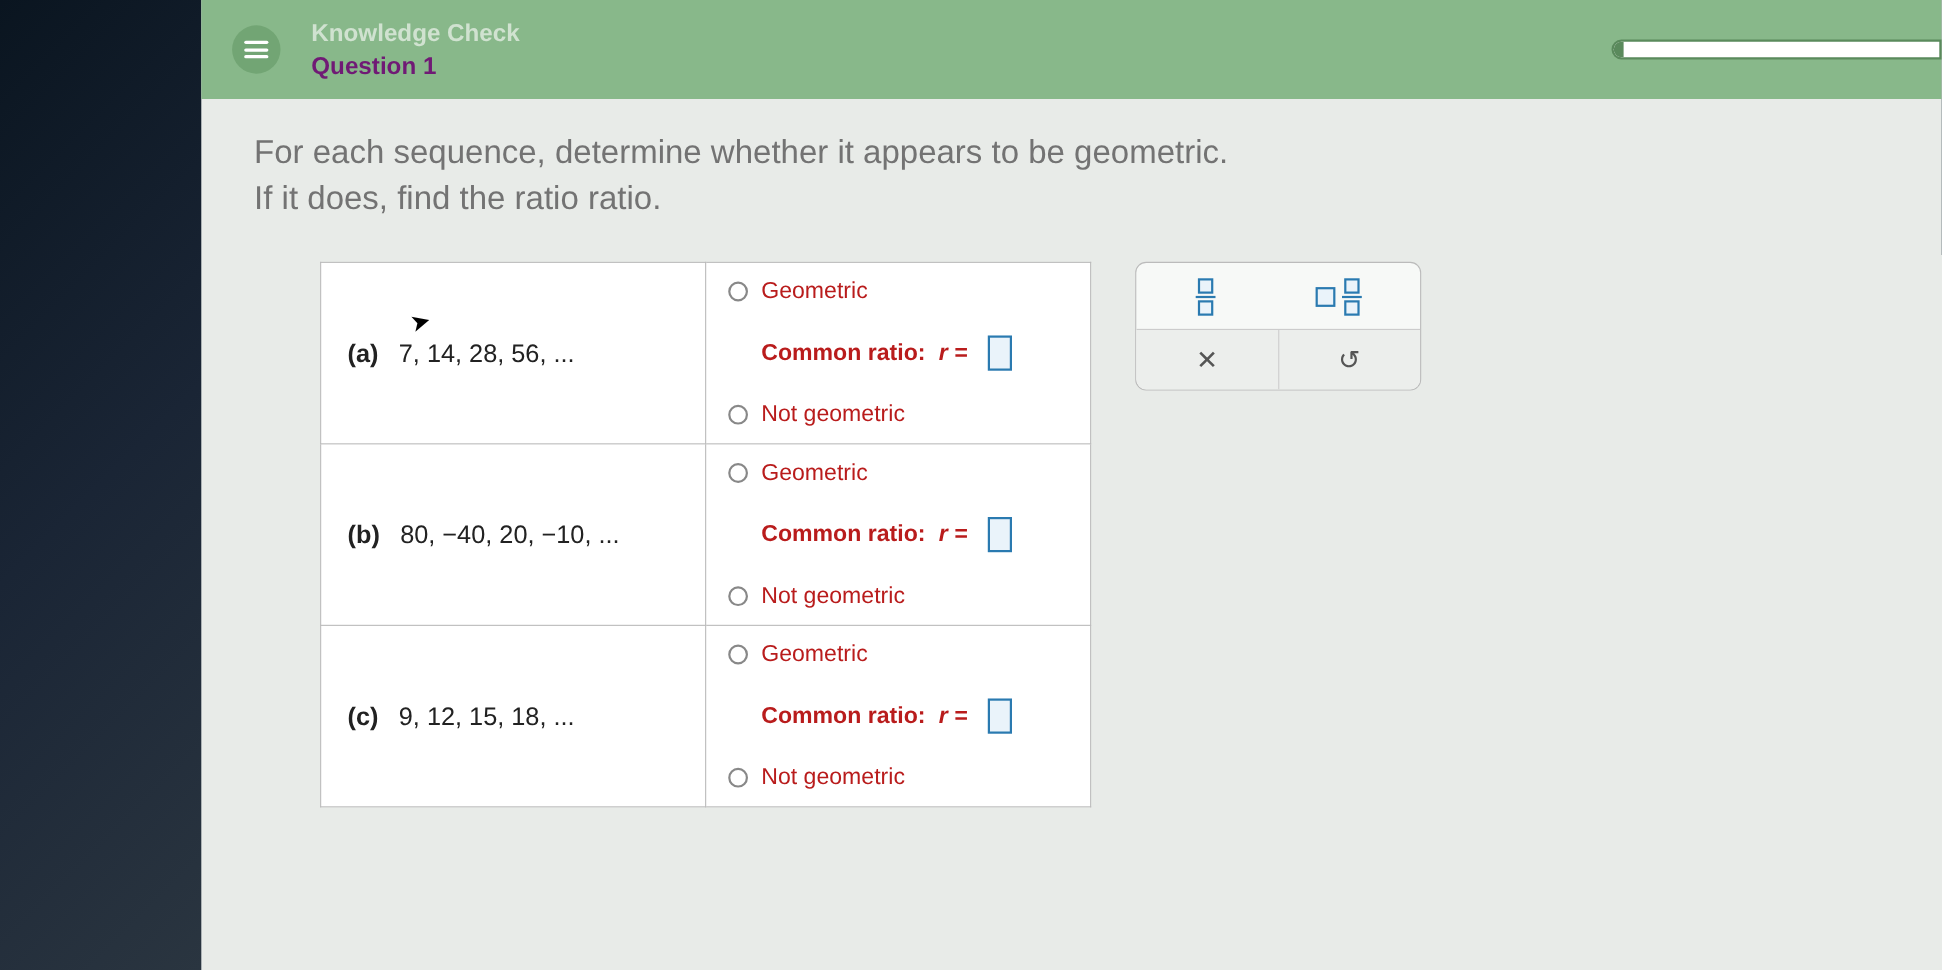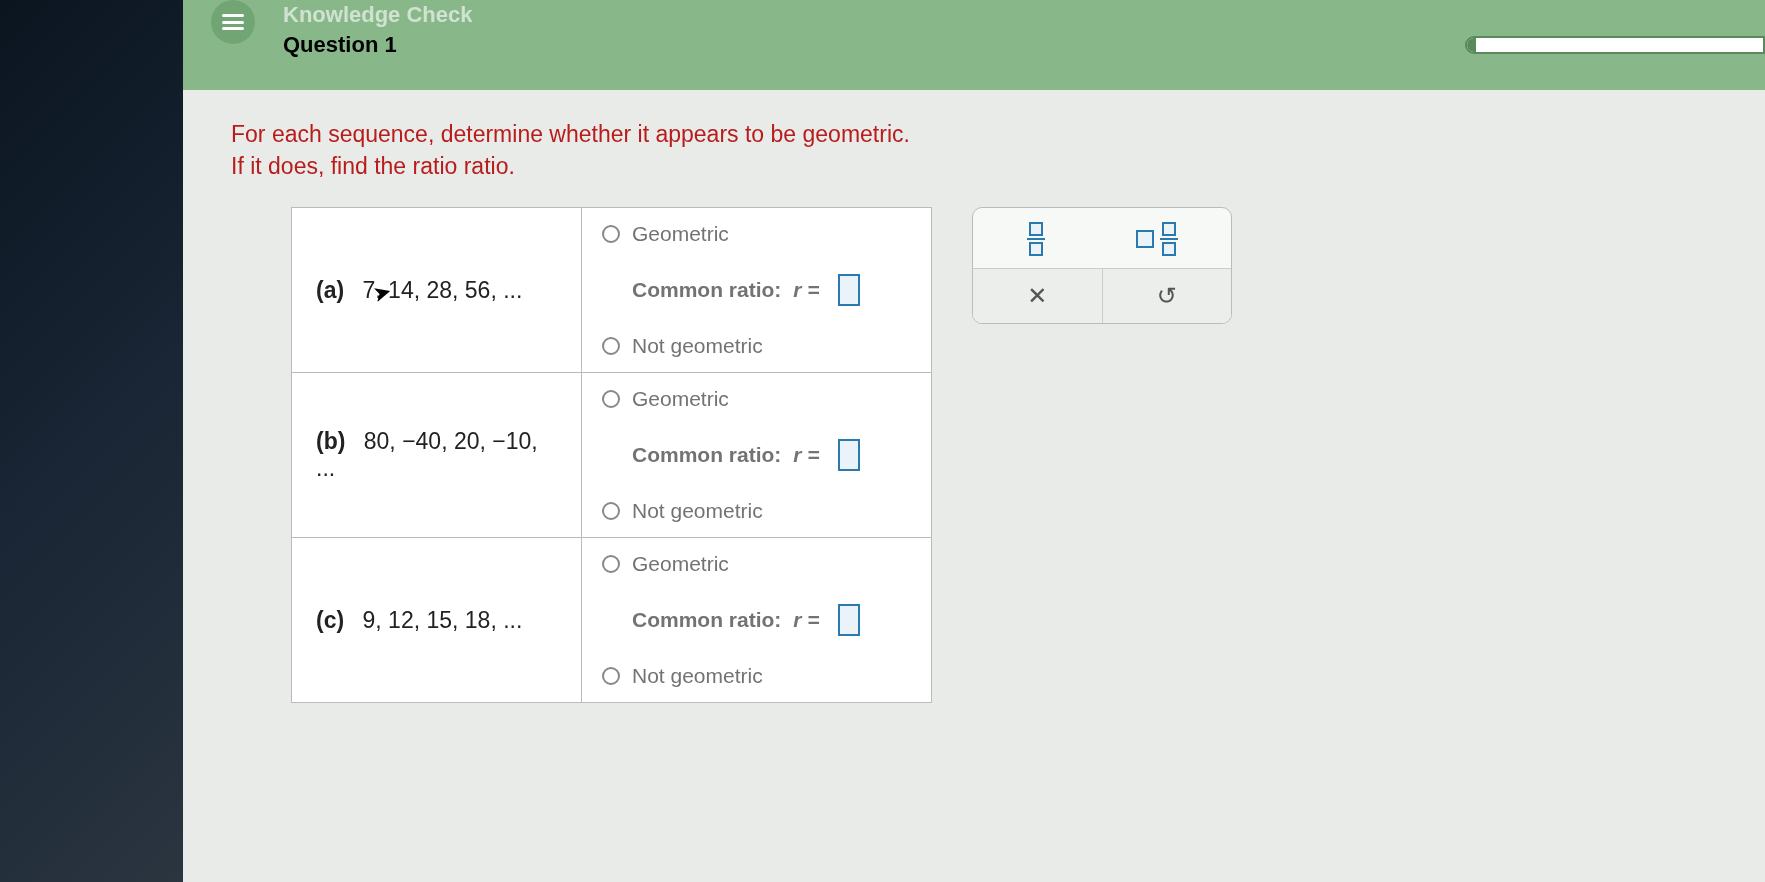--- a/index.html
+++ b/index.html
@@ -17,89 +17,89 @@
   }
   .app-frame {
     position: absolute;
     left: 183px; top: 0; right: 0; height: 100%;
     background: #e8ebe8;
   }
   .top-bar {
     height: 90px;
     background: #88b88a;
     display: flex;
-    align-items: flex-start;
+    align-items: center;
     padding: 0 28px;
     gap: 28px;
     position: relative;
   }
   .menu-btn {
     width: 44px; height: 44px;
     border-radius: 50%;
     background: #72a574;
     display: flex; align-items: center; justify-content: center;
     cursor: pointer;
   }
   .menu-lines { width: 22px; height: 16px; display: flex; flex-direction: column; justify-content: space-between; }
   .menu-lines span { display: block; height: 3px; background: #fff; border-radius: 2px; }
   .header-text { color: #d0e2d0; font-size: 22px; line-height: 1.35; font-weight: 600; }
-  .header-text .q { color: #000000; }
+  .header-text .q { color: #701a75; }
   .progress-wrap {
     position: absolute; right: 0; top: 50%; transform: translateY(-50%);
     width: 300px; height: 18px;
     background: #fff;
     border: 2px solid #5a8a5c;
     border-radius: 10px 0 0 10px;
     overflow: hidden;
   }
   .progress-fill {
     width: 3%; height: 100%;
     background: #5a8a5c;
   }
   .content {
     padding: 28px 48px 40px 48px;
     color: #333;
   }
   .prompt {
-    font-size: 23px;
+    font-size: 30px;
     line-height: 1.4;
-    color: #b91c1c;
-    margin-bottom: 25px;
+    color: #737373;
+    margin-bottom: 36px;
   }
   .work-row {
     display: flex;
     gap: 40px;
     align-items: flex-start;
     margin-left: 60px;
   }
   .seq-table {
     border: 1px solid #bbb;
     border-collapse: collapse;
     background: #fff;
   }
   .seq-table td {
     border: 1px solid #bbb;
     vertical-align: middle;
   }
   .seq-cell {
-    width: 290px;
+    width: 350px;
     padding: 0 24px;
     font-size: 23px;
     color: #222;
   }
   .seq-cell .lbl { font-weight: 700; margin-right: 12px; }
   .ans-cell {
     width: 350px;
     padding: 0;
   }
   .ans-row {
     display: flex; align-items: center;
     padding: 14px 20px;
     font-size: 21px;
-    color: #737373;
+    color: #b91c1c;
     gap: 12px;
   }
   .ans-row.ratio { padding-left: 50px; font-weight: bold; }
   .radio {
     width: 18px; height: 18px; border: 2px solid #888; border-radius: 50%;
     display: inline-block; flex: none;
   }
   .ratio-box {
     width: 22px; height: 32px;
     border: 2px solid #2a7ab0;

